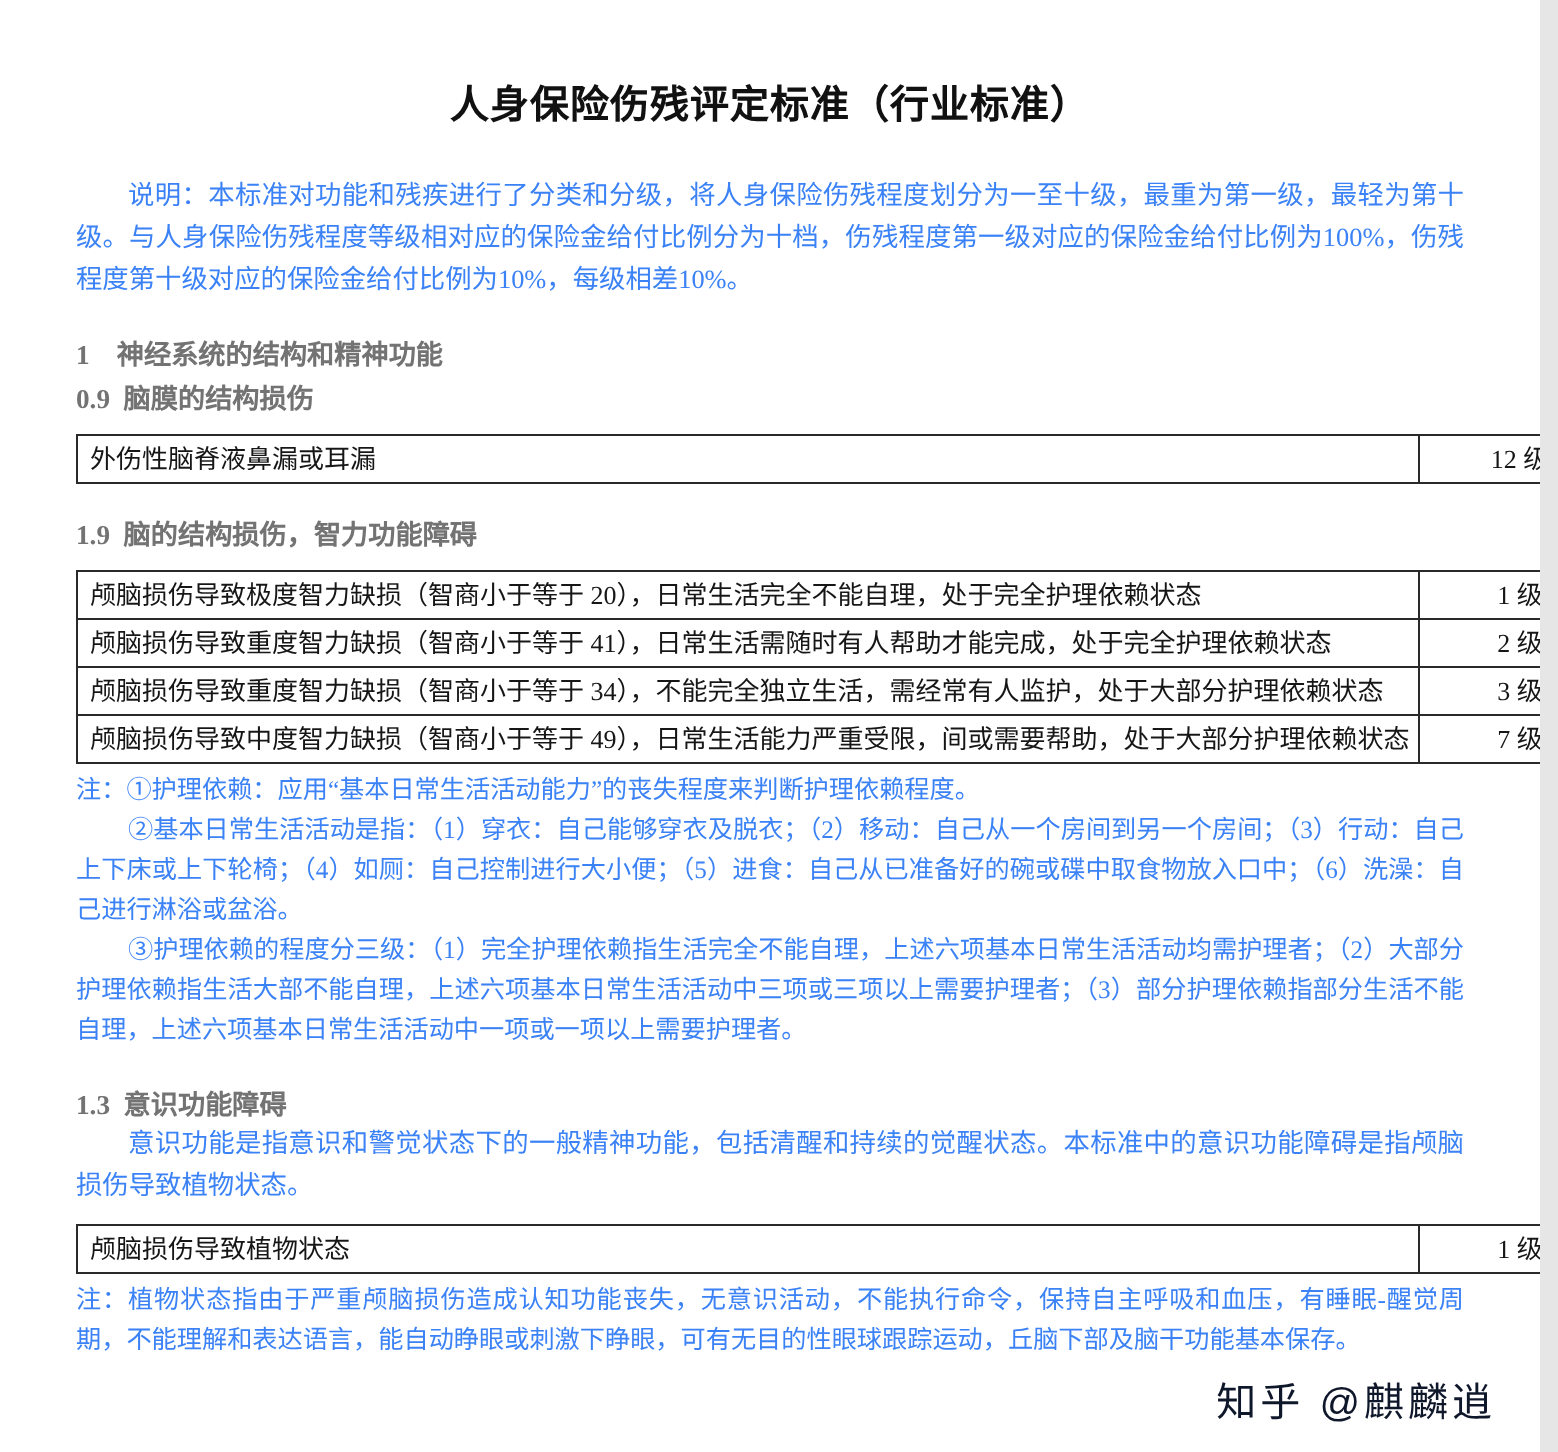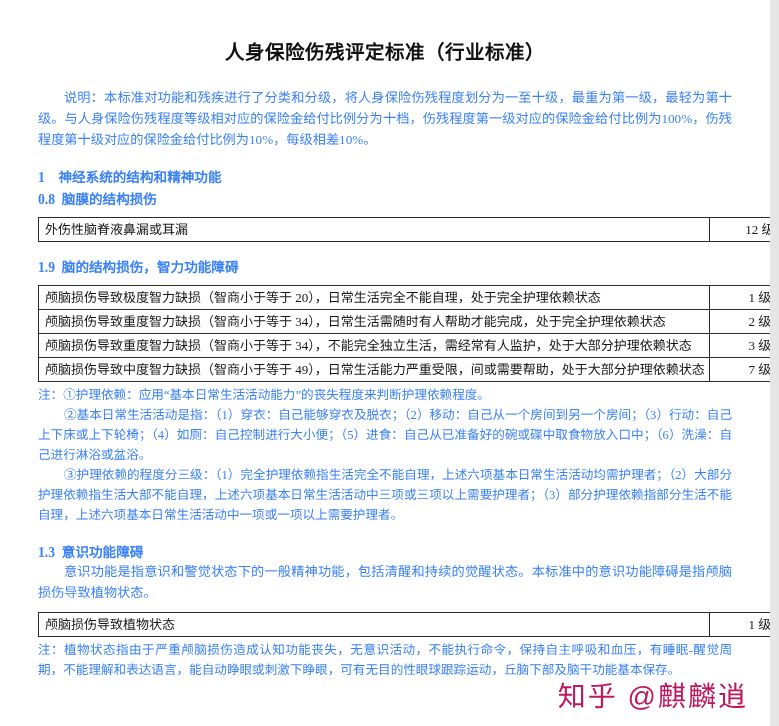--- a/index.html
+++ b/index.html
@@ -58,21 +58,21 @@
 
   .intro {
     margin: 22px 38px 0 38px;
     text-indent: 26px;
   }
 
   .h2 {
     font-size: 13.6px;
     font-weight: bold;
     margin: 0;
-    color: #3b82f6;
+    color: #737373;
     white-space: pre;
   }
   .h2-row {
     margin-left: 38px;
   }
   .sec-1 { margin-top: 16px; }
   .sec-11 { margin-top: 2px; }
   .sec-12 { margin-top: 14px; }
   .sec-13 { margin-top: 16px; }
 
@@ -118,60 +118,60 @@
 
   .para-13 {
     margin: 0 38px 0 38px;
     text-indent: 26px;
   }
 
   .watermark {
     position: absolute;
     right: 22px;
     bottom: 24px;
-    font-size: 28px;
-    color: #be185d;
+    font-size: 20px;
+    color: #0f172a;
     letter-spacing: 2px;
     font-family: "Liberation Sans", "DejaVu Sans", sans-serif;
     user-select: none;
     white-space: nowrap;
   }
 </style>
 </head>
 <body>
 
 <div class="page">
 
   <h1 class="doc-title">人身保险伤残评定标准（行业标准）</h1>
 
   <p class="body-p intro">说明：本标准对功能和残疾进行了分类和分级，将人身保险伤残程度划分为一至十级，最重为第一级，最轻为第十级。与人身保险伤残程度等级相对应的保险金给付比例分为十档，伤残程度第一级对应的保险金给付比例为100%，伤残程度第十级对应的保险金给付比例为10%，每级相差10%。</p>
 
   <div class="h2 h2-row sec-1"><span>1</span>&nbsp;&nbsp;&nbsp;&nbsp;<span>神经系统的结构和精神功能</span></div>
 
-  <div class="h2 h2-row sec-11"><span>0.8</span>&nbsp;&nbsp;<span>脑膜的结构损伤</span></div>
+  <div class="h2 h2-row sec-11"><span>0.9</span>&nbsp;&nbsp;<span>脑膜的结构损伤</span></div>
 
   <table class="grade-table">
     <tbody>
       <tr>
         <td class="desc">外伤性脑脊液鼻漏或耳漏</td>
         <td class="grade">12 级</td>
       </tr>
     </tbody>
   </table>
 
   <div class="h2 h2-row sec-12"><span>1.9</span>&nbsp;&nbsp;<span>脑的结构损伤，智力功能障碍</span></div>
 
   <table class="grade-table">
     <tbody>
       <tr>
         <td class="desc">颅脑损伤导致极度智力缺损（智商小于等于 20），日常生活完全不能自理，处于完全护理依赖状态</td>
         <td class="grade">1 级</td>
       </tr>
       <tr>
-        <td class="desc">颅脑损伤导致重度智力缺损（智商小于等于 34），日常生活需随时有人帮助才能完成，处于完全护理依赖状态</td>
+        <td class="desc">颅脑损伤导致重度智力缺损（智商小于等于 41），日常生活需随时有人帮助才能完成，处于完全护理依赖状态</td>
         <td class="grade">2 级</td>
       </tr>
       <tr>
         <td class="desc">颅脑损伤导致重度智力缺损（智商小于等于 34），不能完全独立生活，需经常有人监护，处于大部分护理依赖状态</td>
         <td class="grade">3 级</td>
       </tr>
       <tr>
         <td class="desc">颅脑损伤导致中度智力缺损（智商小于等于 49），日常生活能力严重受限，间或需要帮助，处于大部分护理依赖状态</td>
         <td class="grade">7 级</td>
       </tr>

